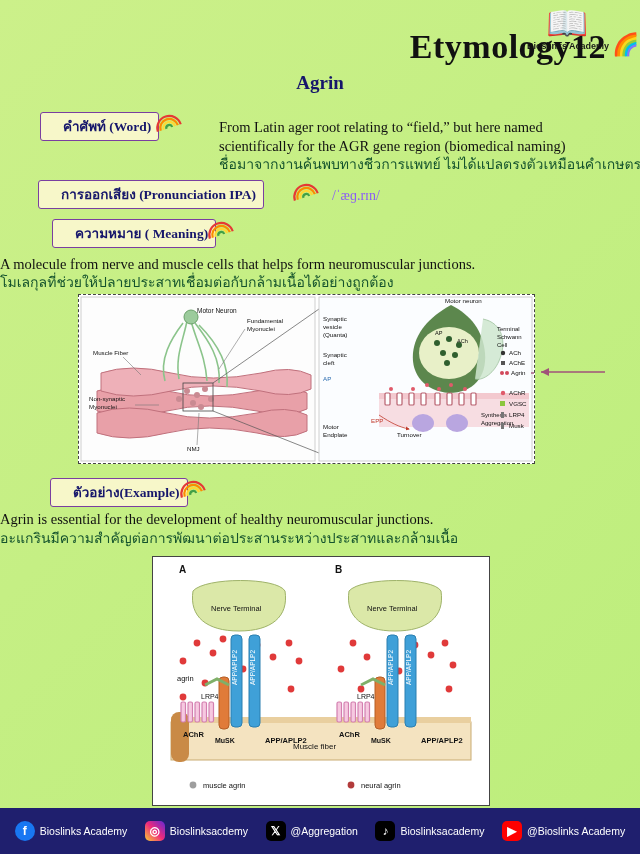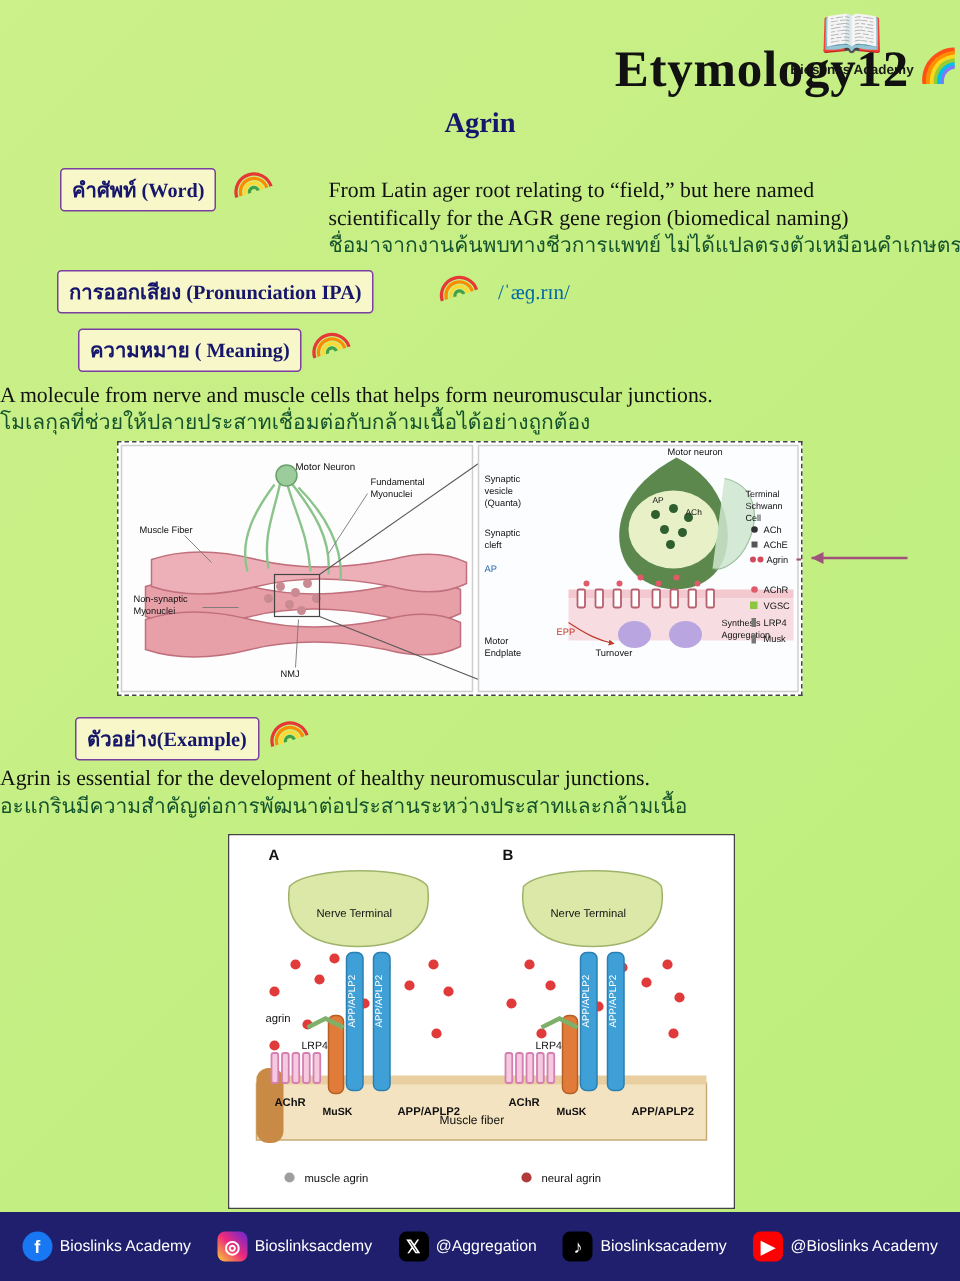--- a/index.html
+++ b/index.html
@@ -24,37 +24,37 @@
   .title .rb{font-size:22px;vertical-align:6px;margin-left:6px;}
   .subtitle{
     position:absolute;left:0;right:0;top:72px;text-align:center;
     font-family:"Liberation Serif", serif;font-weight:bold;font-size:19px;color:#16166b;
   }
 
   
   .chip{
     position:absolute;display:inline-block;
     background:#f7f7c9;border:1.5px solid #7a3fa0;border-radius:3px;
-    padding:2px 7px 3px 7px;
+    padding:2px 7px 3px 22px;
     font-family:"Liberation Serif", serif;font-weight:bold;font-size:13.5px;color:#16166b;
     white-space:nowrap;
   }
   .rainbow{display:inline-block;margin-left:7px;vertical-align:-2px;}
   .rainbow svg{display:block;}
 
   
   .ptext{
     position:absolute;font-family:"Liberation Serif", serif;font-size:14.5px;color:#111;
     line-height:1.32;
   }
   .thai{
     font-family:"Liberation Serif", serif;font-size:14px;color:#14532d;
   }
   .ipa{
-    position:absolute;font-family:"Liberation Serif", serif;font-size:14px;color:#0369a1;
+    position:absolute;font-family:"Liberation Serif", serif;font-size:14px;color:#8b5cf6;
   }
   .center{width:100%;left:0;}
 
   
   .figbox{position:absolute;background:#fff;border:1px dashed #444;}
   .figbox2{position:absolute;background:#fff;border:1px solid #444;}
 
   
   .footer{
     position:absolute;left:0;right:0;bottom:0;height:46px;

